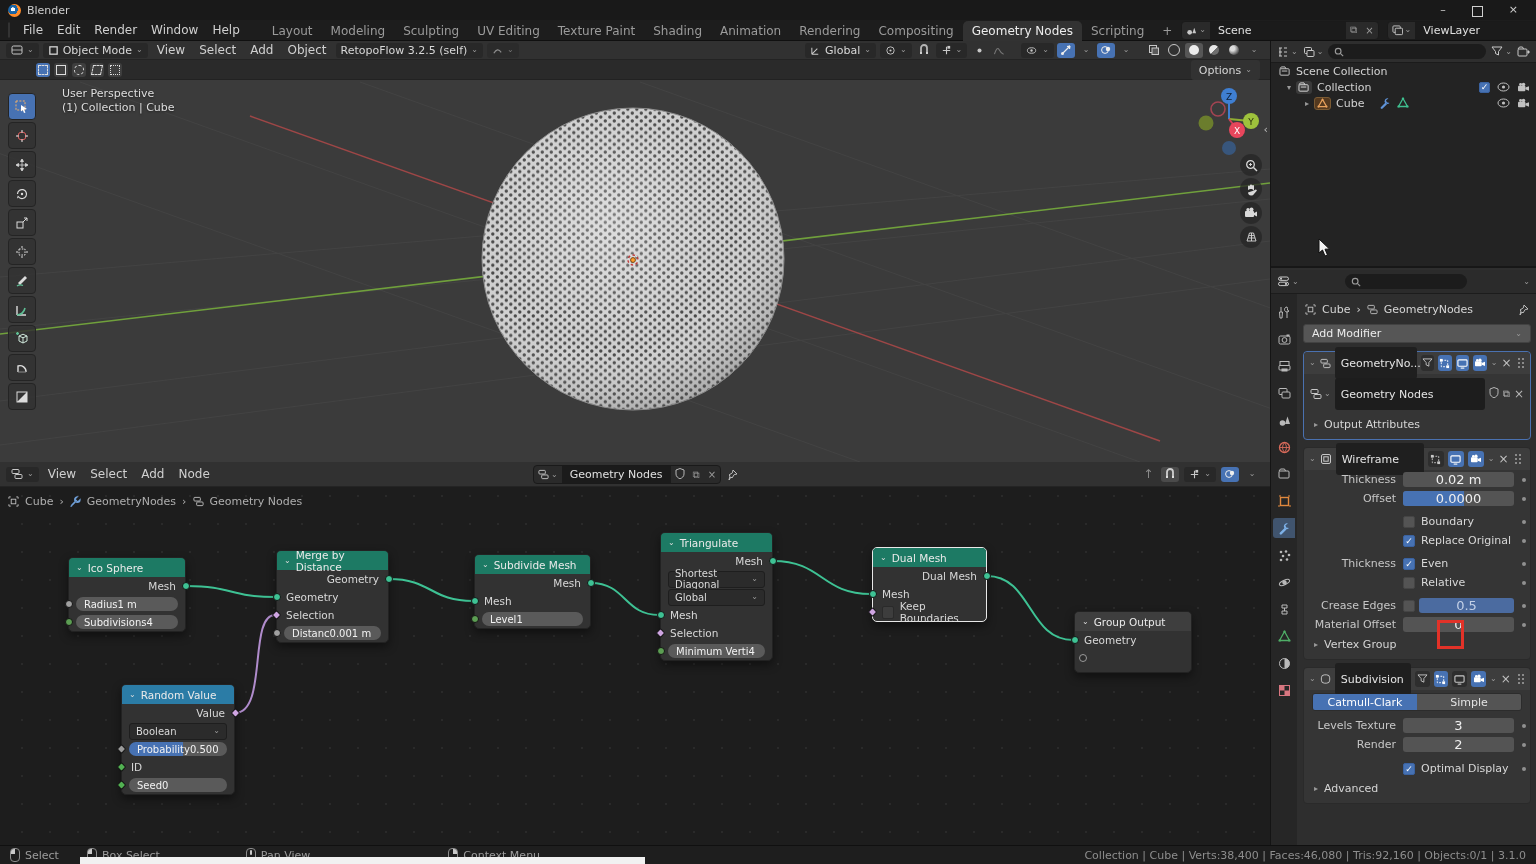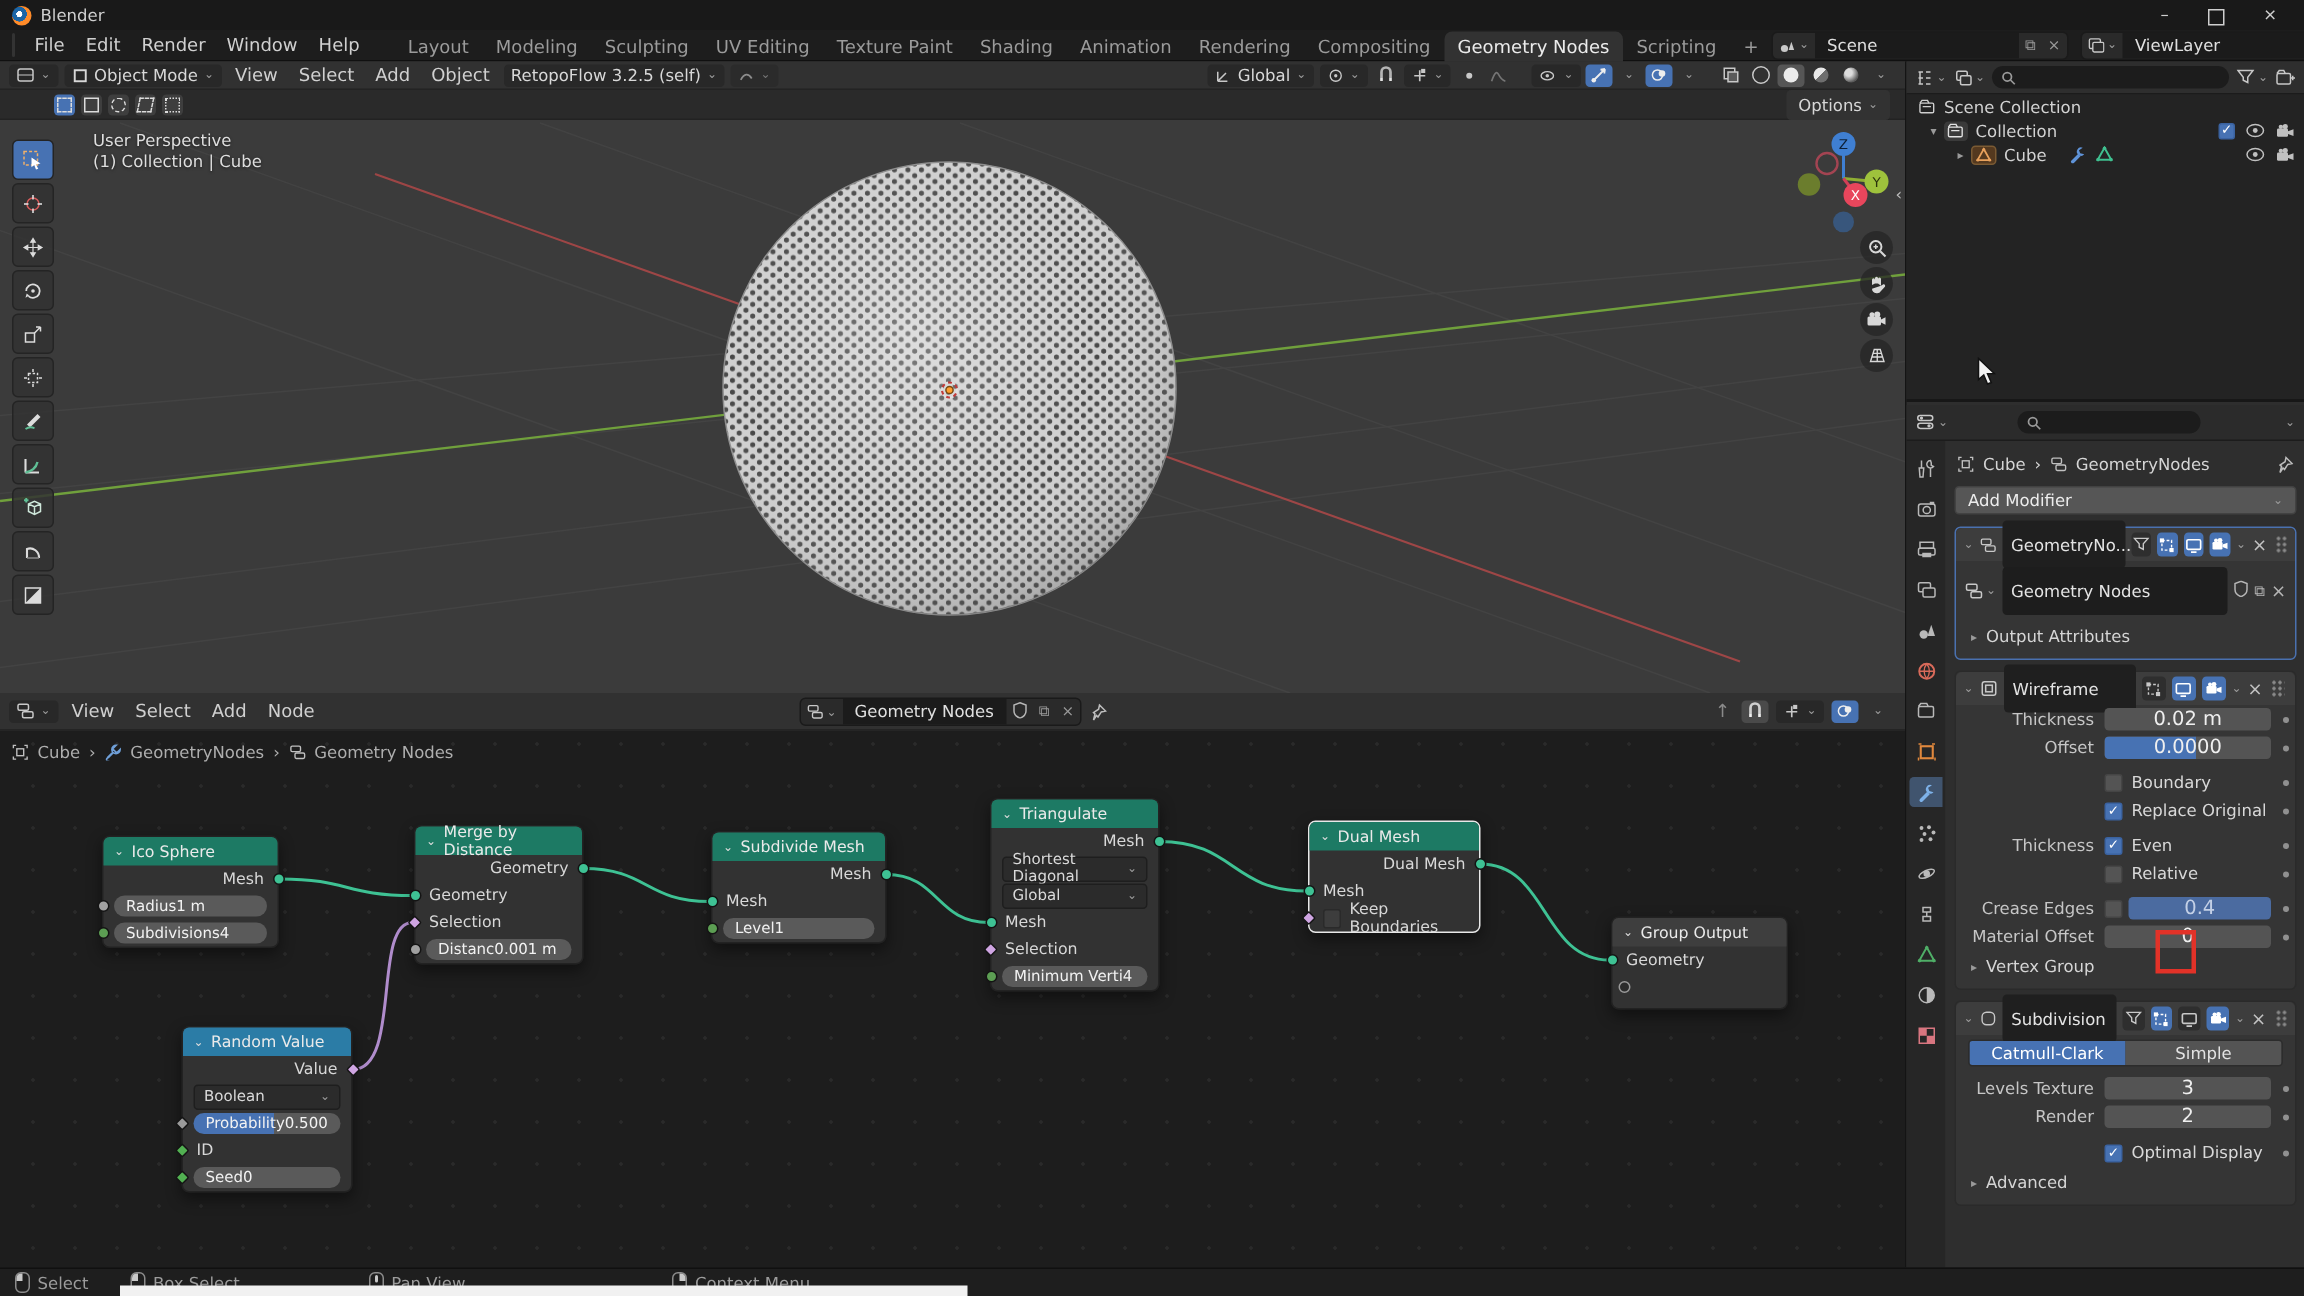--- a/index.html
+++ b/index.html
@@ -1134,21 +1134,21 @@
         <div class="prow">
           <span class="plabel"></span>
           <span class="cb"></span>
           <span class="cblabel">Relative</span>
           <span class="adot" style="margin-left:auto"></span>
         </div>
         <div class="prow" style="margin-top:4px">
           <span class="plabel">Crease Edges</span>
           <span class="cb" style="margin-right:4px"></span>
           <span class="pfield dim">
-              <span>0.4</span>
+              <span>0.5</span>
             </span>
           <span class="adot"></span>
         </div>
         <div class="prow">
           <span class="plabel">Material Offset</span>
           <span class="pfield">
               <span>0</span>
             </span>
           <span class="adot"></span>
         </div>
@@ -1252,17 +1252,18 @@
           <i></i>
         </span>
       <span>Pan View</span>
     </span>
     <span class="sb-item" style="margin-left:110px">
       <span class="mouse right">
           <i></i>
         </span>
       <span>Context Menu</span>
     </span>
+    <span class="sb-stats">Collection | Cube | Verts:38,400 | Faces:46,080 | Tris:92,160 | Objects:0/1 | 3.1.0</span>
   </div>
 
   <div class="abs white-strip"></div>
 
 </div>
 
 </body></html>

